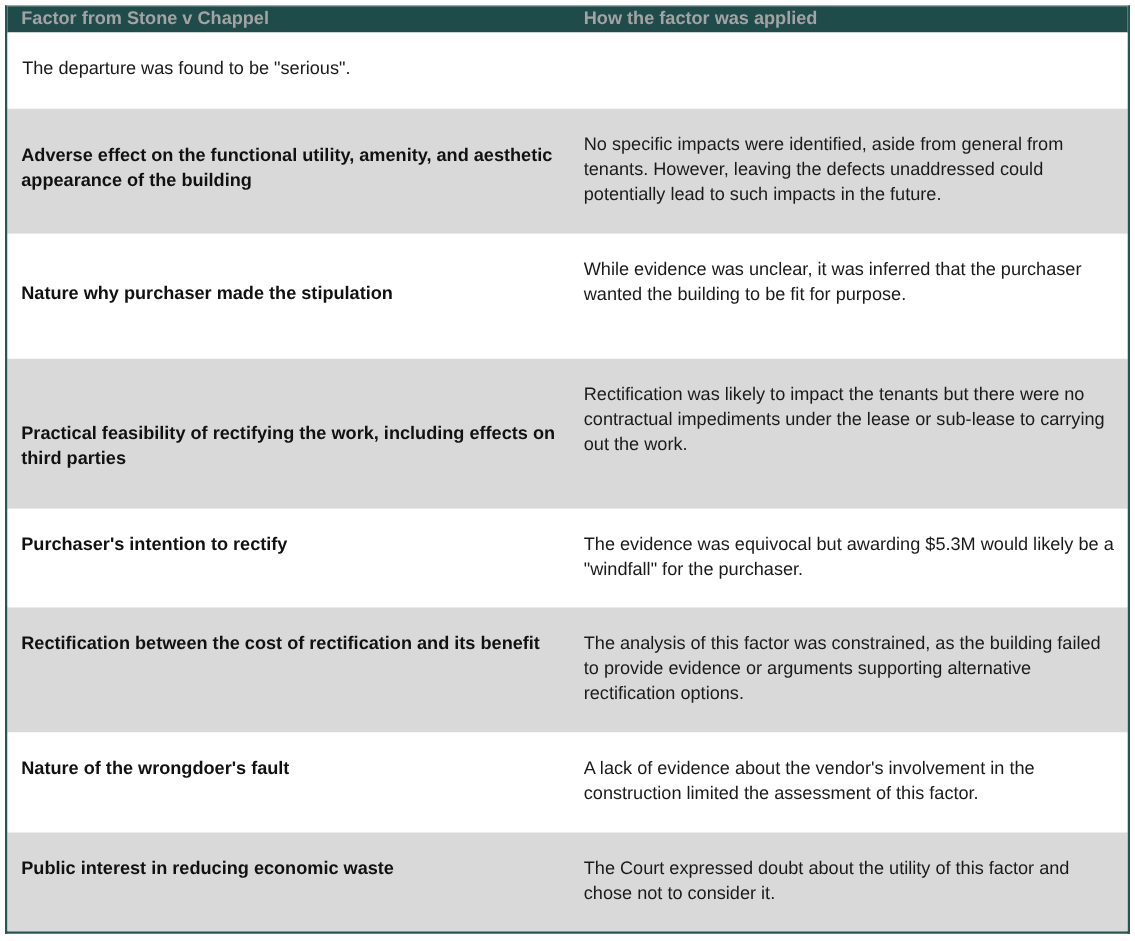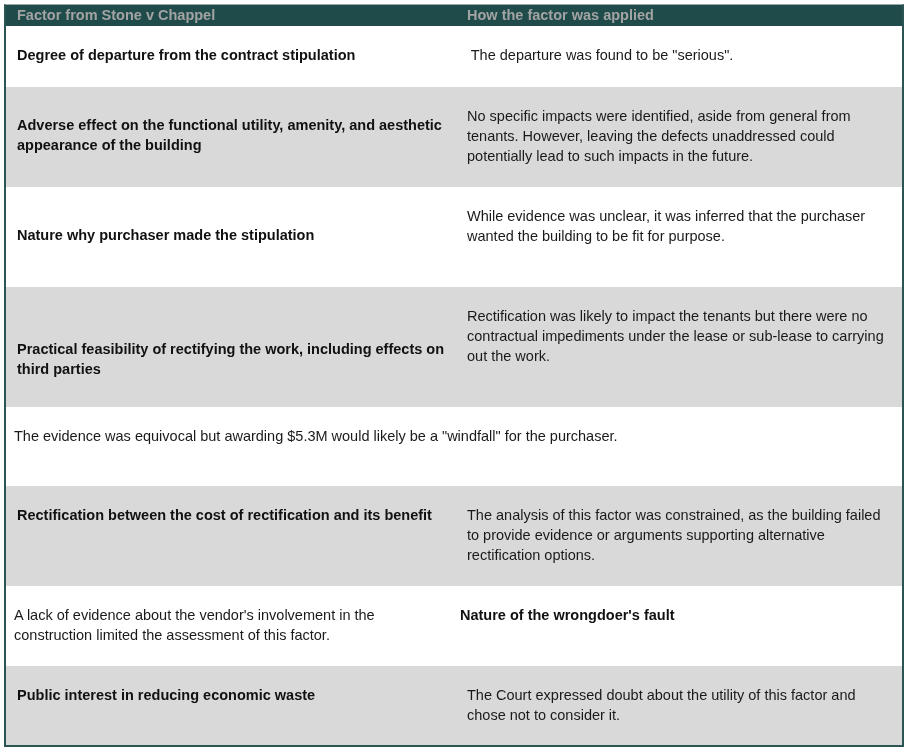--- a/index.html
+++ b/index.html
@@ -66,50 +66,50 @@
 </head>
 <body>
 
 <div class="factor-table">
   <div class="header-row">
     <div class="header-cell c1">Factor from Stone v Chappel</div>
     <div class="header-cell c2">How the factor was applied</div>
   </div>
 
   <div class="row white" style="height:61px;">
-    <div class="cell factor" style="padding-top:19px;">Degree of departure from the contract stipulation</div>
     <div class="cell applied" style="padding-top:19px; white-space:pre;"> The departure was found to be "serious".</div>
   </div>
 
   <div class="row gray" style="height:100px;">
     <div class="cell factor" style="padding-top:28px;">Adverse effect on the functional utility, amenity, and aesthetic appearance of the building</div>
     <div class="cell applied" style="padding-top:19px;">No specific impacts were identified, aside from general from tenants. However, leaving the defects unaddressed could potentially lead to such impacts in the future.</div>
   </div>
 
   <div class="row white" style="height:100px;">
     <div class="cell factor" style="padding-top:38px;">Nature why purchaser made the stipulation</div>
     <div class="cell applied" style="padding-top:19px;">While evidence was unclear, it was inferred that the purchaser wanted the building to be fit for purpose.</div>
   </div>
 
   <div class="row gray" style="height:120px;">
-    <div class="cell factor" style="padding-top:52px;">Practical feasibility of rectifying the work, including effects on third parties</div>
+    <div class="cell factor" style="padding-top:18px;margin-top:32px;">Practical feasibility of rectifying the work, including effects on third parties</div>
     <div class="cell applied" style="padding-top:19px;">Rectification was likely to impact the tenants but there were no contractual impediments under the lease or sub-lease to carrying out the work.</div>
   </div>
 
   <div class="row white" style="height:79px;">
+    <div class="cell factor" style="padding-top:19px;">Purchaser's intention to rectify</div>
     <div class="cell applied" style="padding-top:19px;">The evidence was equivocal but awarding $5.3M would likely be a "windfall" for the purchaser.</div>
   </div>
 
   <div class="row gray" style="height:100px;">
     <div class="cell factor" style="padding-top:19px;">Rectification between the cost of rectification and its benefit</div>
     <div class="cell applied" style="padding-top:19px;">The analysis of this factor was constrained, as the building failed to provide evidence or arguments supporting alternative rectification options.</div>
   </div>
 
   <div class="row white" style="height:80px;">
+    <div class="cell factor" style="padding-top:19px;">Nature of the wrongdoer's fault</div>
     <div class="cell applied" style="padding-top:19px;">A lack of evidence about the vendor's involvement in the construction limited the assessment of this factor.</div>
-    <div class="cell factor" style="padding-top:19px;">Nature of the wrongdoer's fault</div>
   </div>
 
   <div class="row gray" style="height:79px;">
     <div class="cell factor" style="padding-top:19px;">Public interest in reducing economic waste</div>
     <div class="cell applied" style="padding-top:19px;">The Court expressed doubt about the utility of this factor and chose not to consider it.</div>
   </div>
 </div>
 
 </body></html>

